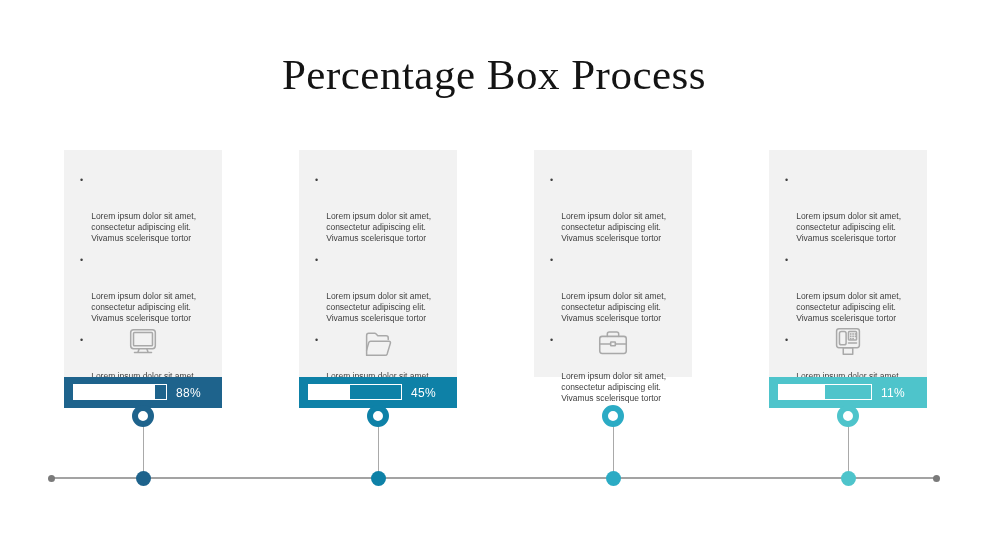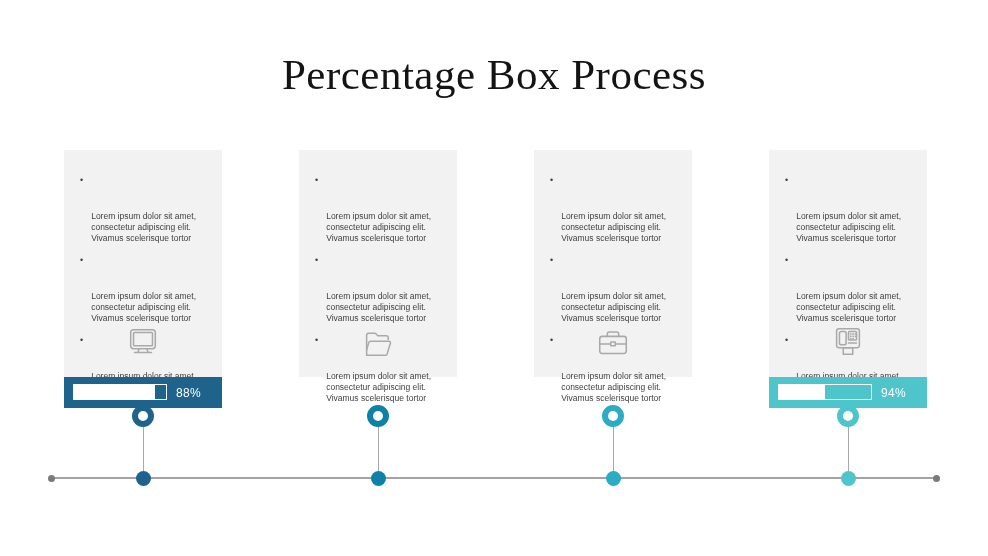--- a/index.html
+++ b/index.html
@@ -97,20 +97,26 @@
             <span class="btxt">Lorem ipsum dolor sit amet, consectetur adipiscing elit. Vivamus scelerisque tortor</span>
           </li>
       </ul>
       <div class="icon-wrap">
         <svg width="42" height="36" viewBox="0 0 44 38">
           <path d="M10 32 V11 c0-1.2 1-2.2 2.2-2.2 h6.4 c.5 0 .9.2 1.2.5 l2 2.1 h8.8 c1.2 0 2.2 1 2.2 2.2 v1.6"></path>
           <path d="M10 32 h19.6 c1 0 1.8-.6 2.1-1.5 l3.4-11.4 c.3-1-.5-2-1.5-2 H14.3 c-1 0-1.8.6-2.1 1.5 L10 26.5"></path>
         </svg>
       </div>
     </div>
+    <div class="strip" style="background-color: rgb(14, 129, 167);">
+      <div class="track">
+        <div class="bar-fill" style="width: 45%;"></div>
+      </div>
+      <span class="pct">45%</span>
+    </div>
     <div class="connector"></div>
     <div class="ring" style="border-color: rgb(14, 129, 167);"></div>
     <div class="node" style="background-color: rgb(14, 129, 167);"></div>
   </div>
 
   <div class="column col-2">
     <div class="card">
       <ul class="bullets">
         <li>
             <span class="marker">•</span>
@@ -170,21 +176,21 @@
           <rect x="26.5" y="15.7" width="1.7" height="1.7" fill="#a9a9a9" stroke="none"></rect>
           <path d="M22.5 21 h8.5"></path>
           <rect x="17" y="26" width="10" height="7"></rect>
         </svg>
       </div>
     </div>
     <div class="strip" style="background-color: rgb(78, 196, 203);">
       <div class="track">
         <div class="bar-fill" style="width: 50%;"></div>
       </div>
-      <span class="pct">94%</span>
+      <span class="pct">11%</span>
     </div>
     <div class="connector"></div>
     <div class="ring" style="border-color: rgb(78, 196, 203);"></div>
     <div class="node" style="background-color: rgb(78, 196, 203);"></div>
   </div>
 
   <div class="timeline-line" style="background-color: rgb(163, 163, 163);"></div>
   <div class="timeline-end-dot left" style="background-color: rgb(122, 122, 122);"></div>
   <div class="timeline-end-dot right" style="background-color: rgb(122, 122, 122);"></div>
 

